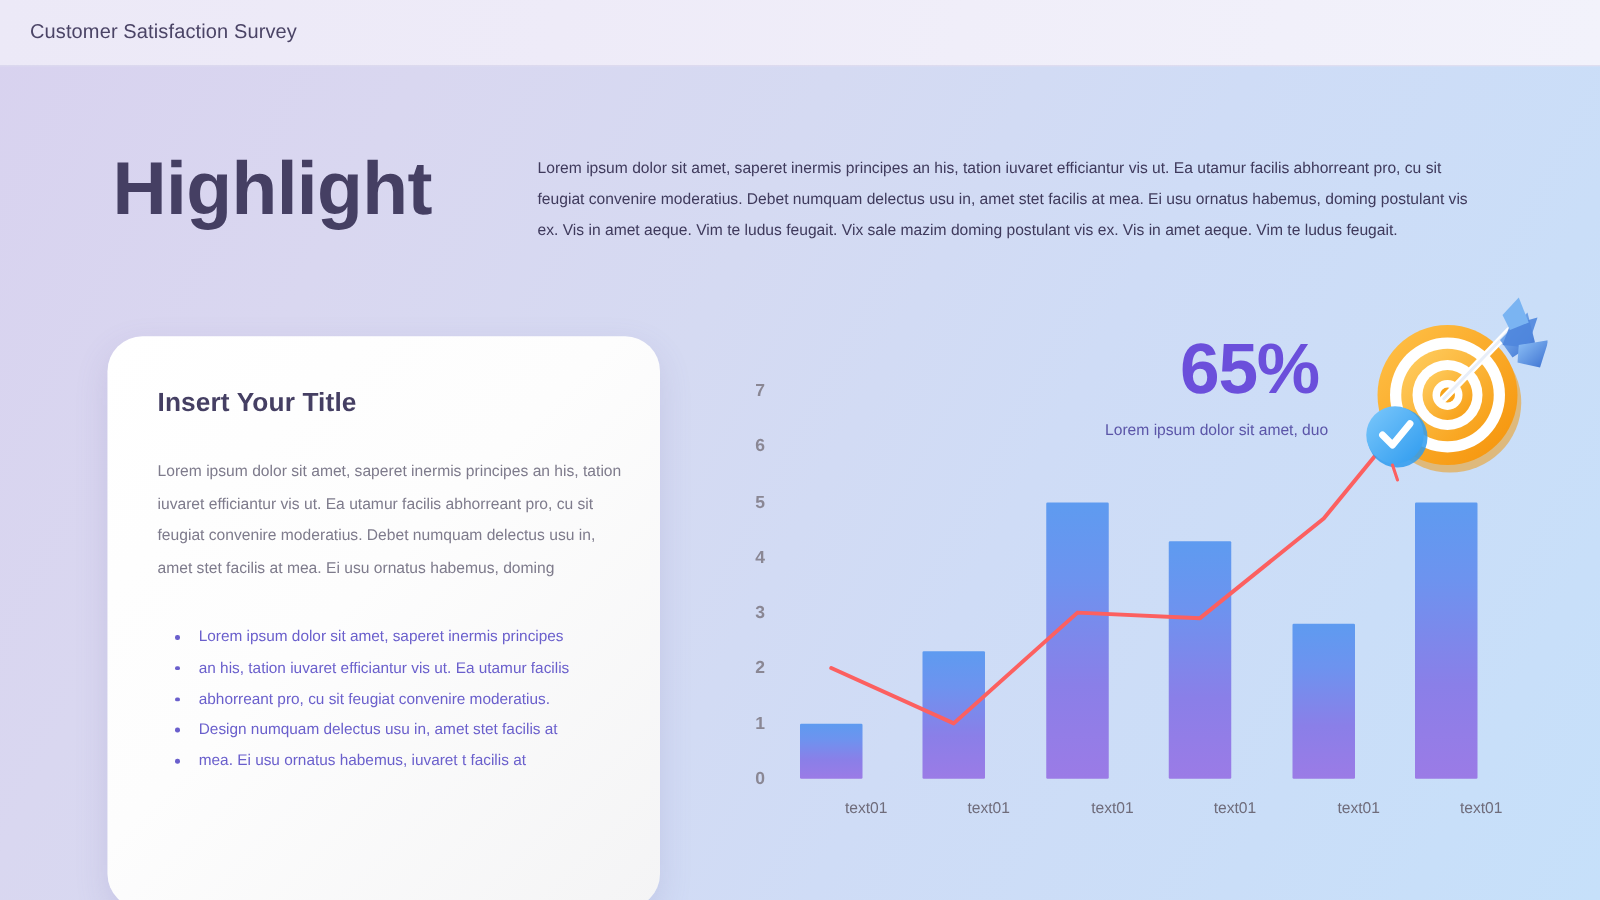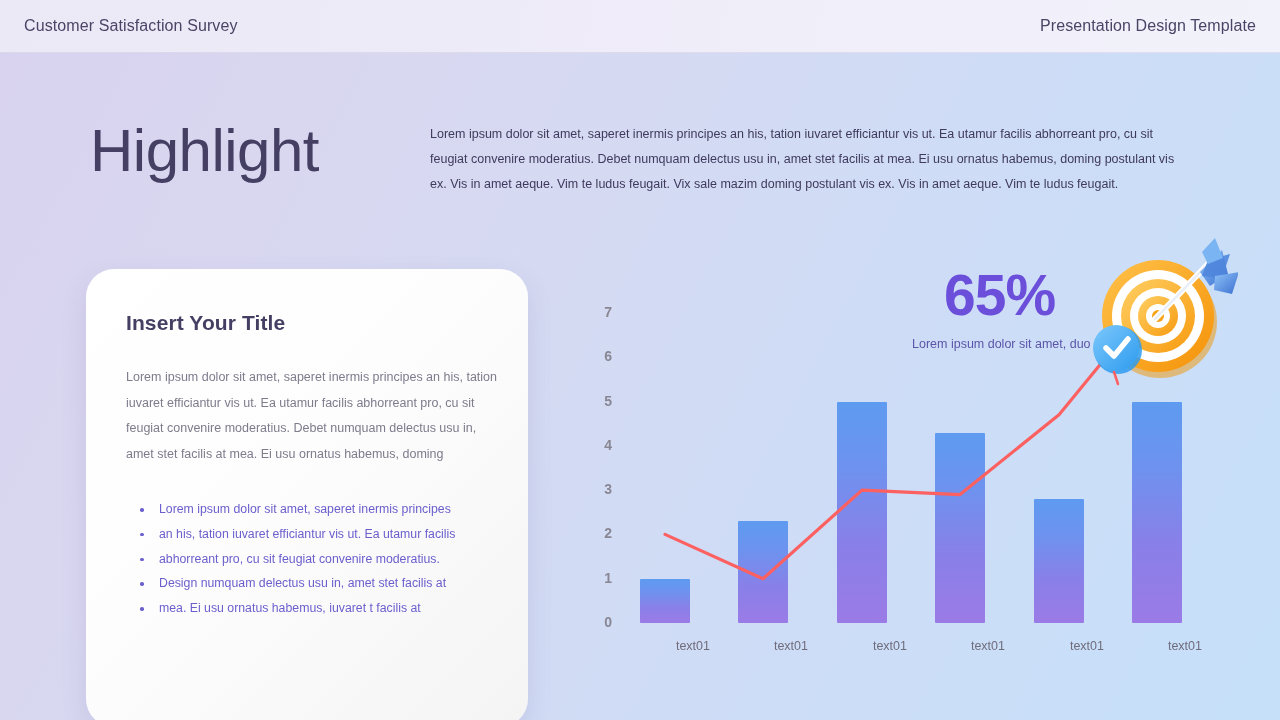--- a/index.html
+++ b/index.html
@@ -43,21 +43,21 @@
     font-size: 16px;
     letter-spacing: 0.1px;
     color: #4b4466;
   }
 
   
   #page-title {
     position: absolute;
     left: 90px; top: 118px;
     font-size: 60px;
-    font-weight: normal;
+    font-weight: bold;
     letter-spacing: -0.5px;
     color: #453f63;
     line-height: 1.1;
     text-align: right;
   }
   #intro-paragraph {
     position: absolute;
     left: 430px; top: 122px;
     width: 760px;
     font-size: 12.5px;
@@ -156,38 +156,36 @@
     font-size: 57px;
     font-weight: bold;
     color: #6b4fdb;
     letter-spacing: -1px;
   }
   #stat-caption {
     position: absolute;
     left: 884px; top: 337px;
     font-size: 12.5px;
     color: #5b55a8;
-    margin-left: 28px;
   }
 
   
   #target-illustration {
     position: absolute;
     left: 1082px; top: 232px;
     width: 156px; height: 156px;
   }
 </style>
 </head>
 <body>
 
 <div id="slide">
 
   <div id="header">
     <div id="header-left">Customer Satisfaction Survey</div>
-    <div id="header-right">Presentation Design Template</div>
   </div>
 
   <div id="page-title">Highlight</div>
 
   <div id="intro-paragraph">Lorem  ipsum dolor sit amet, saperet inermis principes an his, tation iuvaret efficiantur vis ut. Ea utamur facilis abhorreant pro, cu sit feugiat convenire moderatius. Debet numquam delectus usu in, amet stet facilis at mea. Ei usu ornatus habemus, doming postulant vis ex. Vis in amet aeque. Vim te ludus feugait. Vix sale mazim doming postulant vis ex. Vis in amet aeque. Vim te  ludus feugait.</div>
 
   <div id="card">
     <div id="card-title">Insert Your Title</div>
     <div id="card-paragraph">Lorem  ipsum dolor sit amet, saperet inermis principes an his, tation iuvaret efficiantur vis ut. Ea utamur facilis abhorreant pro, cu sit feugiat convenire moderatius. Debet  numquam delectus usu in, amet stet facilis at mea. Ei usu ornatus habemus, doming</div>
     <ul id="card-bullets">

